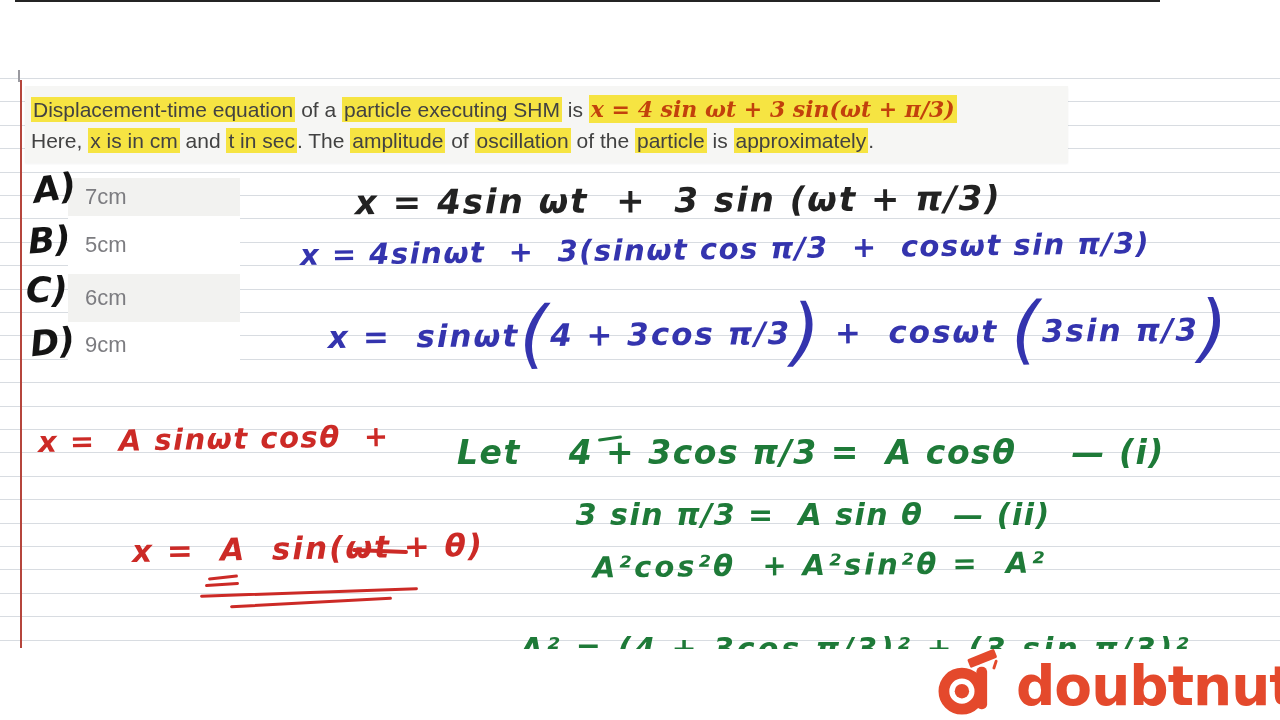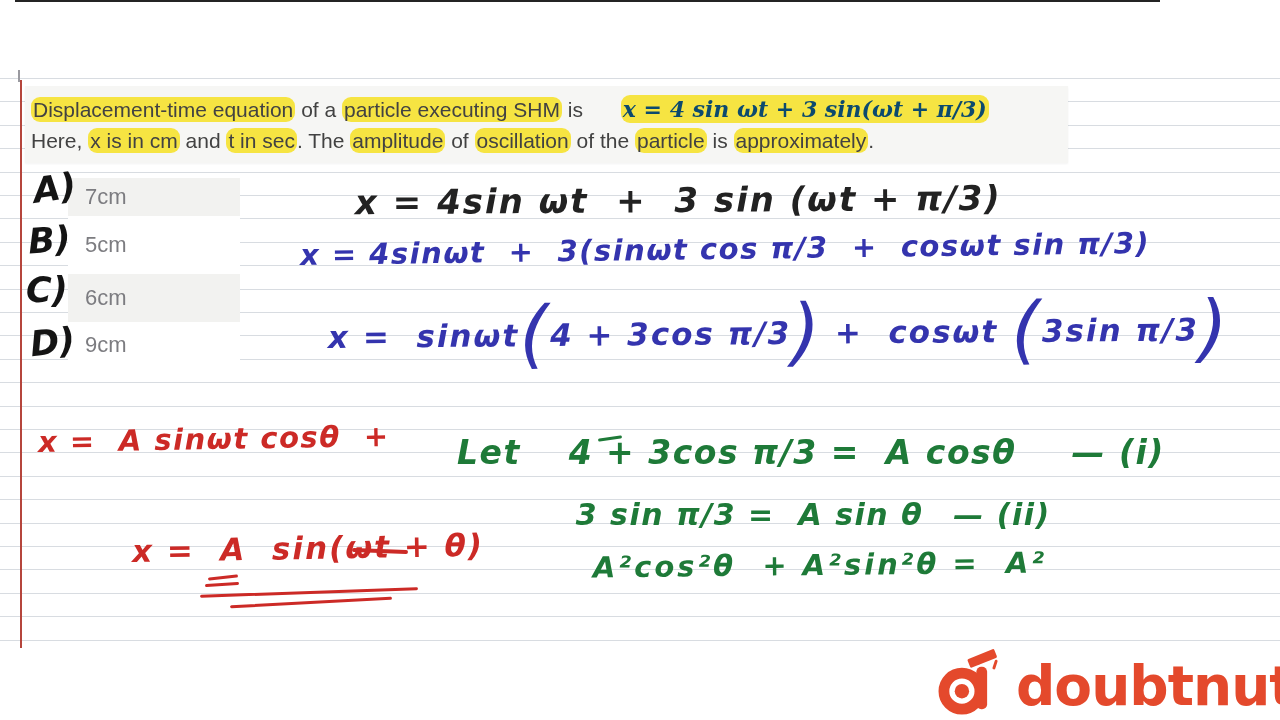--- a/index.html
+++ b/index.html
@@ -9,22 +9,22 @@
   .topline{position:absolute;left:15px;top:0;width:1145px;height:2px;background:#242424;}
   .tick{position:absolute;left:18px;top:70px;width:2px;height:12px;background:#9a9aa0;}
   
   .paper{position:absolute;left:0;top:78px;width:1280px;height:570px;
          background:repeating-linear-gradient(to bottom,#d8dce1 0 1px,transparent 1px 23.4px);}
   .marginline{position:absolute;left:20px;top:80px;width:2px;height:568px;background:#b5453c;}
   
   .qcard{position:absolute;left:25px;top:86px;width:1043px;height:77px;background:#f6f6f4;
          box-shadow:0 1px 2px rgba(0,0,0,0.05);padding:8px 0 0 6px;box-sizing:border-box;z-index:3;}
   .qline{white-space:pre;font-size:21px;color:#424242;line-height:31px;}
-  .hl{background:#f6e442;border-radius:9px;padding:1px 2px;}
-  .qmath{font-family:"DejaVu Serif", serif;font-style:italic;font-weight:bold;font-size:22px;color:#0c4a6e;margin-left:32px;}
+  .hl{background:#f6e442;border-radius:0;padding:1px 2px;}
+  .qmath{font-family:"DejaVu Serif", serif;font-style:italic;font-weight:bold;font-size:22px;color:#c2410c;}
   
   .optpanel{position:absolute;left:68px;top:176px;width:172px;height:190px;background:#ffffff;z-index:2;}
   .optrow{position:absolute;left:68px;width:172px;display:flex;align-items:center;z-index:3;}
   .optrow.gray{background:#f2f2f0;}
   .optval{color:#7c7c80;font-size:22px;margin-left:17px;}
   .handletter{position:absolute;z-index:4;color:#141414;font-size:35px;font-family:"DejaVu Sans",sans-serif;
               font-style:italic;font-weight:bold;}
   
   .hw{position:absolute;white-space:pre;font-family:"DejaVu Sans",sans-serif;font-style:italic;z-index:4;}
   .ink-black{color:#222222;}
@@ -114,20 +114,23 @@
   <div class="hw ink-green identity">A²cos²θ  + A²sin²θ =  A²</div>
 
   <div class="hw ink-red red1">x =  A sinωt cosθ  +</div>
   <div class="hw ink-red red3">x =  A  sin(ωt + θ)</div>
   <div class="stroke red" style="left:352px;top:549px;width:56px;height:4px;transform:rotate(2deg);"></div>
   <div class="stroke red" style="left:208px;top:576px;width:30px;height:3px;transform:rotate(-6deg);"></div>
   <div class="stroke red" style="left:205px;top:583px;width:34px;height:3px;transform:rotate(-4deg);"></div>
   <div class="stroke red" style="left:200px;top:591px;width:218px;height:3px;transform:rotate(-2deg);"></div>
   <div class="stroke red" style="left:230px;top:601px;width:162px;height:3px;transform:rotate(-3deg);"></div>
 
+  <div class="clipwrap">
+    <span class="hwclip">A² = (4 + 3cos π/3)² + (3 sin π/3)²</span>
+  </div>
 
   <div class="band"></div>
   <div class="logo">
     <svg class="logo-icon" viewBox="0 0 100 100">
       <circle cx="36" cy="60" r="25" fill="none" stroke="#e4492c" stroke-width="15"></circle>
       <circle cx="36" cy="60" r="10" fill="#e4492c"></circle>
       <rect x="56" y="26" width="15" height="59" rx="7" fill="#e4492c"></rect>
       <rect x="44" y="8" width="40" height="13" rx="2" fill="#e4492c" transform="rotate(-22 64 14)"></rect>
       <path d="M58 24 L74 4 L80 10 Z" fill="#e4492c"></path>
       <rect x="80" y="16" width="4" height="14" rx="2" fill="#e4492c" transform="rotate(18 82 23)"></rect>

